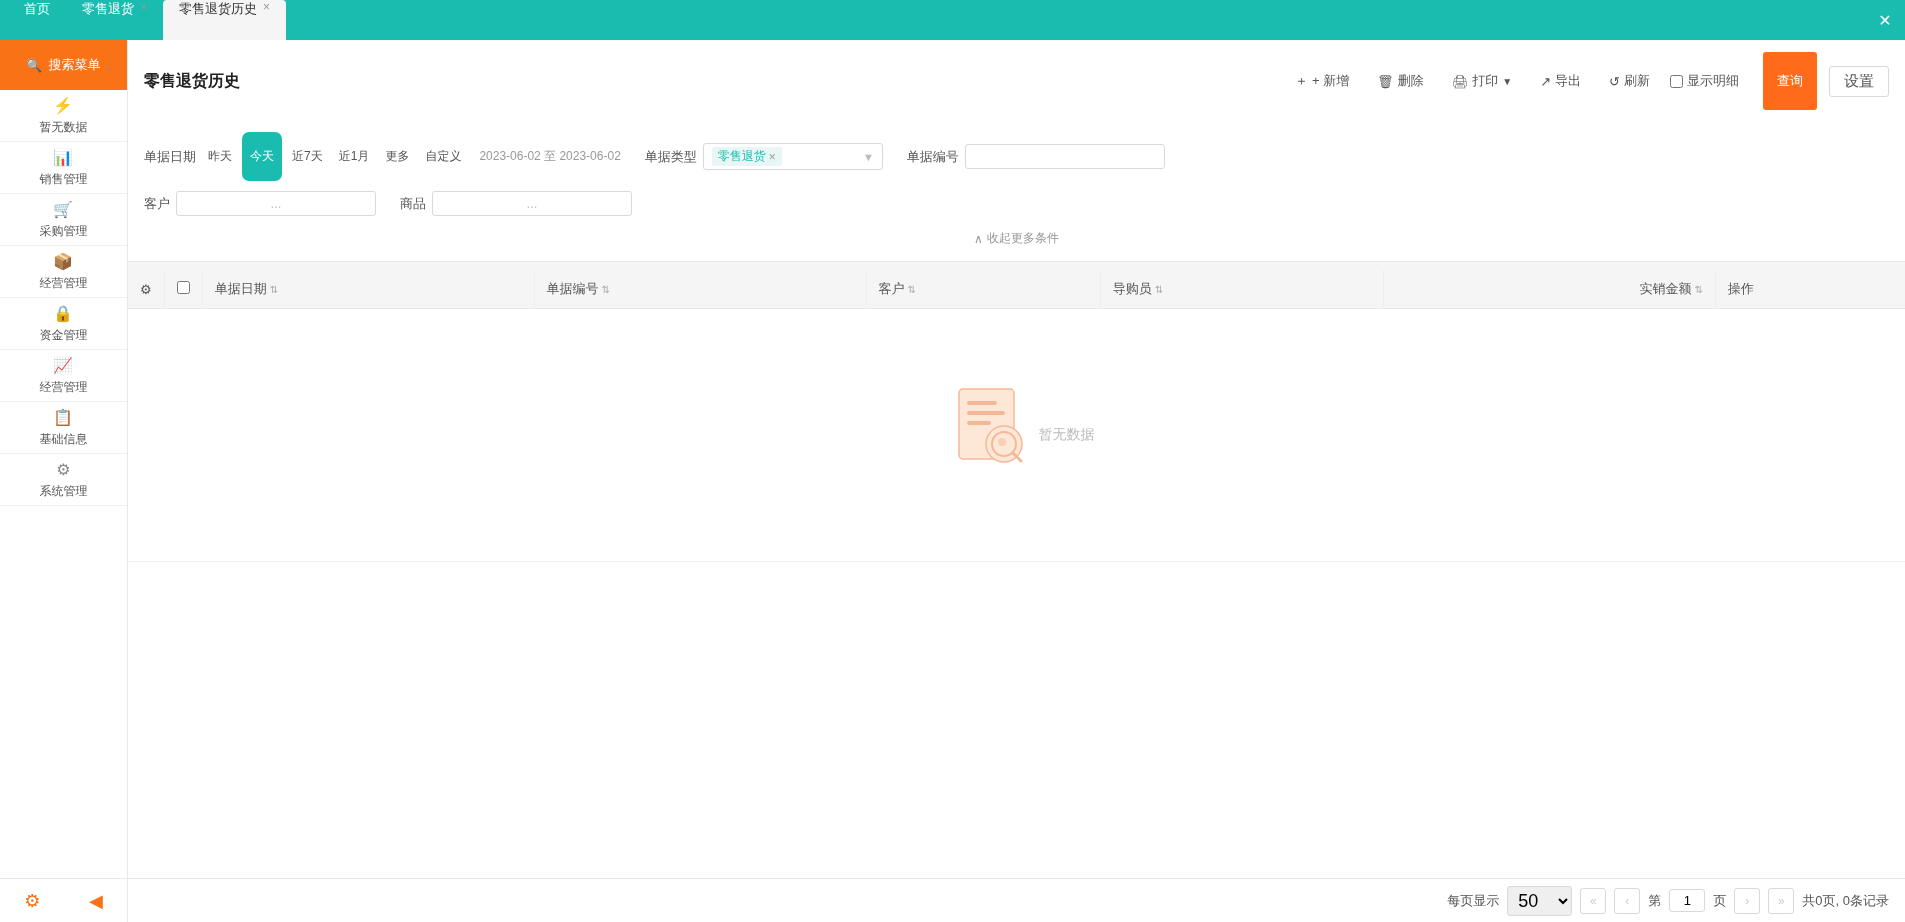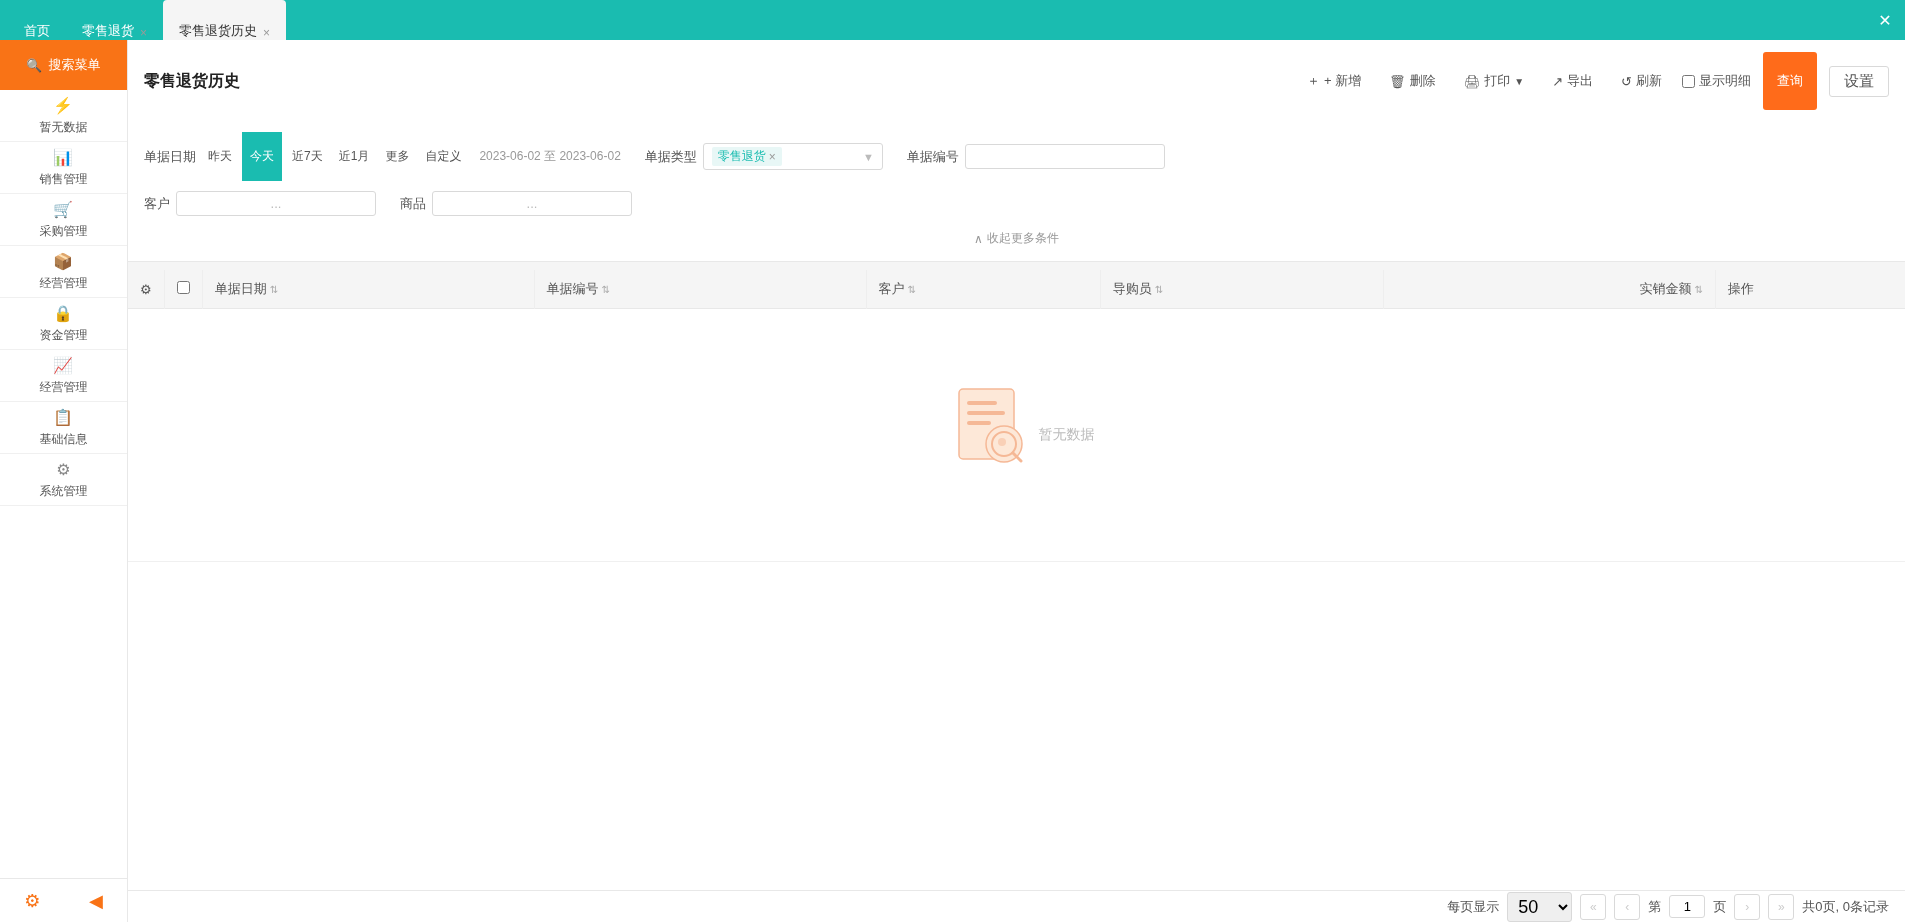--- a/index.html
+++ b/index.html
@@ -16,21 +16,21 @@
     }
     .top-bar-tabs {
       display: flex;
       align-items: center;
       flex: 1;
     }
     .tab-item {
       padding: 0 16px;
       height: 40px;
       display: flex;
-      align-items: flex-end;
+      align-items: flex-start;
       color: #fff;
       cursor: pointer;
       font-size: 13px;
       position: relative;
     }
     .tab-item.active {
       background: #f5f5f5;
       color: #333;
       border-radius: 4px 4px 0 0;
     }
@@ -156,20 +156,21 @@
       background: none;
     }
     .toolbar-btn-primary {
       background: #ff6b1a;
       color: #fff;
       border: none;
       border-radius: 3px;
       padding: 20px 14px;
       cursor: pointer;
       font-size: 13px;
+      margin-left: 12px;
     }
     .toolbar-btn-default {
       background: #fff;
       color: #555;
       border: 1px solid #d9d9d9;
       border-radius: 3px;
       padding: 5px 14px;
       cursor: pointer;
       font-size: 15px;
     }
@@ -214,21 +215,21 @@
       font-size: 12px;
       cursor: pointer;
       border: none;
       background: none;
       color: #555;
       border-radius: 2px;
     }
     .date-btn.active {
       background: #1abcb0;
       color: #fff;
-      border-radius: 0;
+      border-radius: 7px;
       padding: 16px 8px;
     }
     .date-range {
       font-size: 12px;
       color: #999;
       margin-left: 6px;
     }
     .filter-select {
       display: flex;
       align-items: center;
@@ -342,21 +343,21 @@
       font-size: 14px;
     }
     .empty-icon {
       width: 100px;
       height: 100px;
       margin-bottom: 12px;
     }
 
     
     .pagination-bar {
-      height: 32px;
+      height: 44px;
       background: #fff;
       border-top: 1px solid #e8e8e8;
       display: flex;
       align-items: center;
       justify-content: flex-end;
       padding: 0 16px;
       gap: 8px;
       font-size: 13px;
       color: #555;
       flex-shrink: 0;

